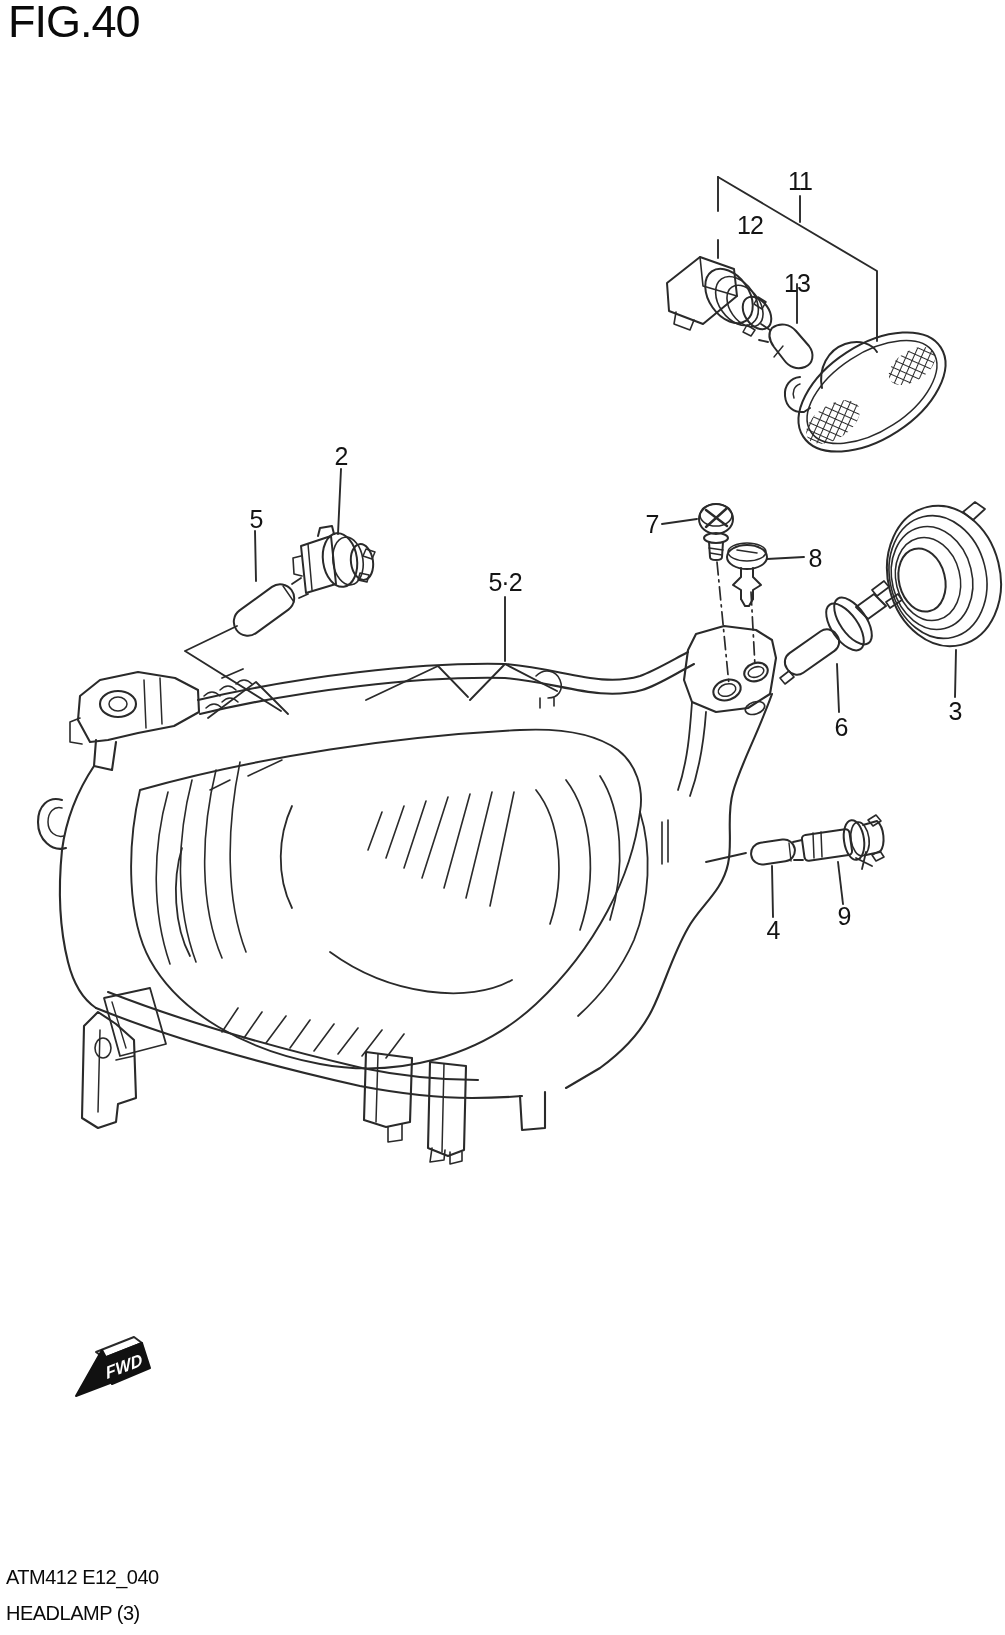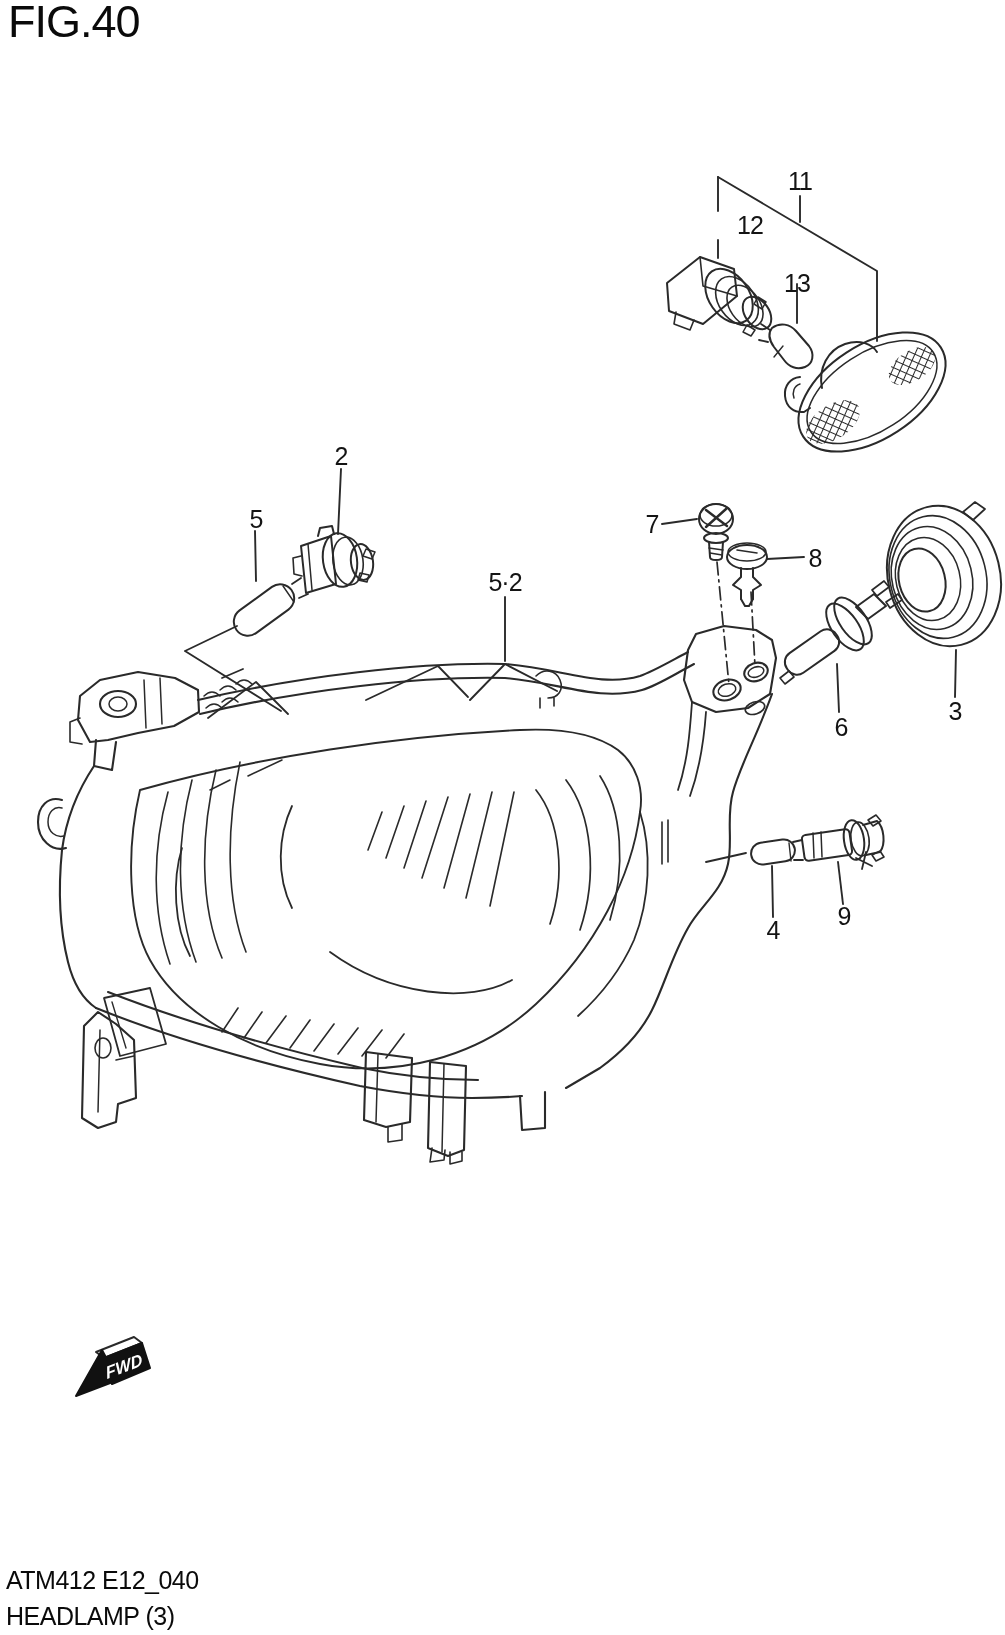--- a/index.html
+++ b/index.html
@@ -1,20 +1,20 @@
 <!DOCTYPE html>
 <html><head>
 <meta charset="utf-8">
 <style>
   html,body{margin:0;padding:0;background:#fff;}
   body{width:1005px;height:1635px;position:relative;font-family:"Liberation Sans",sans-serif;color:#000;overflow:hidden;}
   .stage{position:absolute;left:0;top:0;width:1005px;height:1635px;}
   .fig-title{position:absolute;left:8px;top:-4px;font-size:45px;letter-spacing:-1px;color:#0a0a0a;}
   .callout{position:absolute;transform:translate(-50%,-50%);font-size:25px;letter-spacing:-1px;color:#141414;white-space:nowrap;}
-  .footer{position:absolute;left:6px;font-size:25px;letter-spacing:-0.5px;color:#0a0a0a;}
+  .footer{position:absolute;left:6px;font-size:20px;letter-spacing:-0.5px;color:#0a0a0a;}
   .footer.line1{top:1566px;}
   .footer.line2{top:1602px;}
   svg{position:absolute;left:0;top:0;}
 </style>
 </head>
 <body>
 
 <div class="stage">
 
 <svg width="1005" height="1635" viewBox="0 0 1005 1635">

